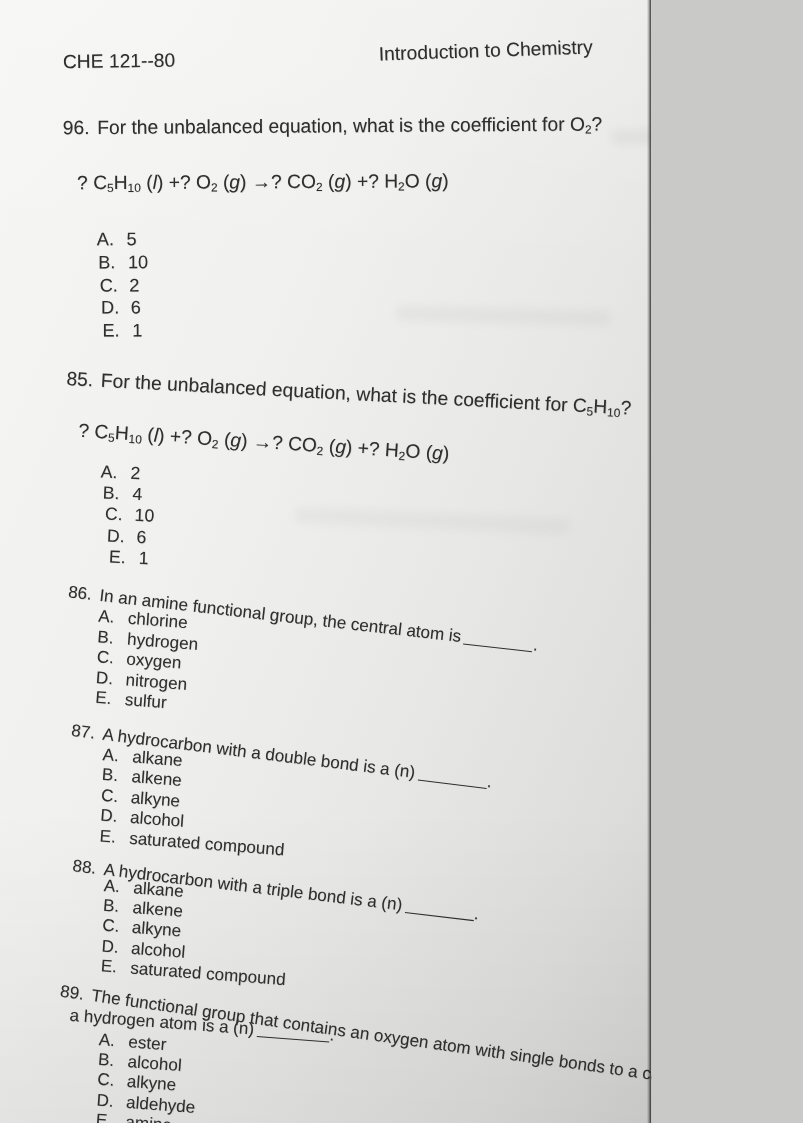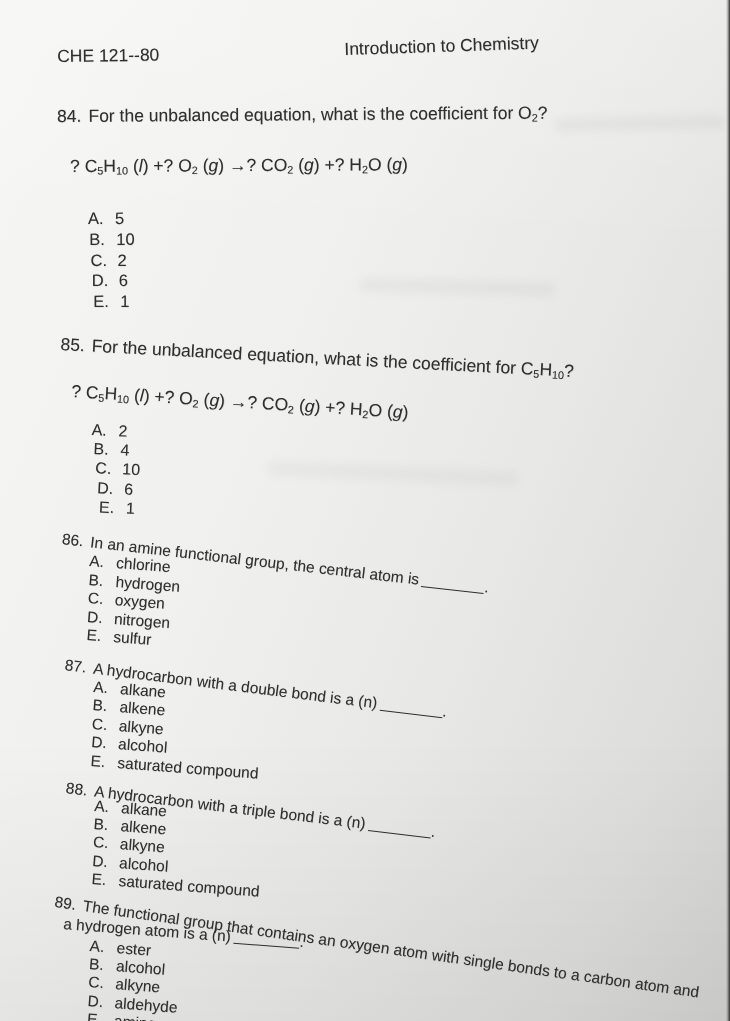--- a/index.html
+++ b/index.html
@@ -1,18 +1,18 @@
 <!DOCTYPE html>
 <html><head>
 <meta charset="utf-8">
 <style>
   html,body{margin:0;padding:0;background:#c9c9c7;}
   .page{
     position:relative;
-    width:730px;height:1021px;
+    width:592px;height:1021px;
     overflow:hidden;
     background:
       linear-gradient(to bottom, rgba(255,255,255,0.18), rgba(255,255,255,0) 25%, rgba(0,0,0,0) 72%, rgba(0,0,0,0.05)),
       linear-gradient(113deg, #f6f6f4 0%, #f0f0ee 38%, #e8e8e6 62%, #dddddb 85%, #d2d2d0 100%);
     font-family:"Liberation Sans","DejaVu Sans",sans-serif;
     color:#2e2e2e;
     text-shadow:0.3px 0.3px 0.7px rgba(46,46,46,0.28);
   }
   .right-edge{
     position:absolute;top:0;right:0;width:4px;height:100%;
@@ -65,21 +65,21 @@
 <div class="page">
 
   <div class="bleed b1"></div>
   <div class="bleed b2"></div>
   <div class="bleed b3"></div>
 
   <div class="abs hdr-code">CHE 121--80</div>
   <div class="abs hdr-title">Introduction to Chemistry</div>
 
   <div class="abs q84p">
-    <span class="qnum">84.</span><span><span>For the unbalanced equation, what is the coefficient for O</span><span class="seg-sub">2</span><span>?</span></span>
+    <span class="qnum">96.</span><span><span>For the unbalanced equation, what is the coefficient for O</span><span class="seg-sub">2</span><span>?</span></span>
   </div>
   <div class="abs q84e"><span>? C</span><span class="seg-sub">5</span><span>H</span><span class="seg-sub">10</span><span> (</span><span class="seg-i">l</span><span>) +? O</span><span class="seg-sub">2</span><span> (</span><span class="seg-i">g</span><span>) →? CO</span><span class="seg-sub">2</span><span> (</span><span class="seg-i">g</span><span>) +? H</span><span class="seg-sub">2</span><span>O (</span><span class="seg-i">g</span><span>)</span></div>
   <div class="abs q84o">
 
       <div class="opt-row" style="margin-left: 0px;">
         <span class="opt-letter">A.</span>
         <span class="opt-text">5</span>
       </div>
 
       <div class="opt-row" style="margin-left: 1.2px;">

